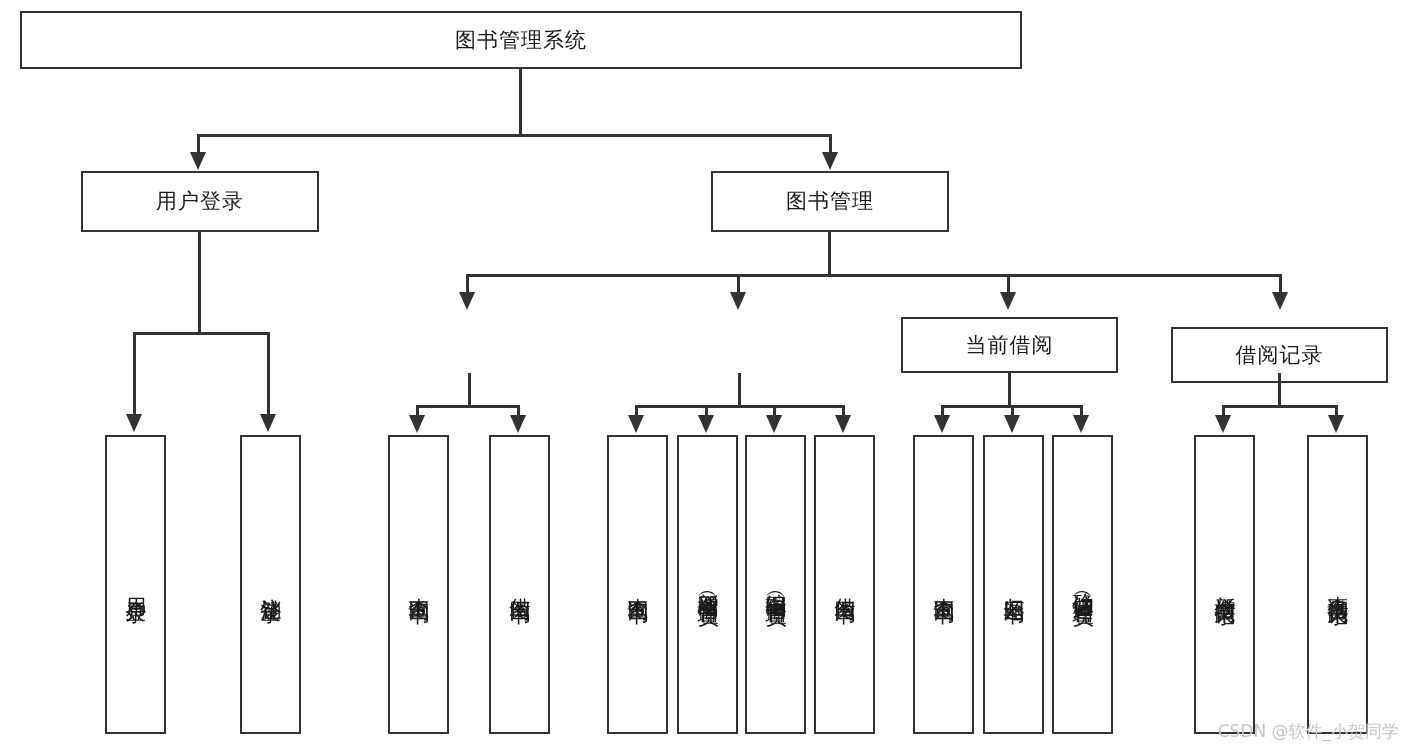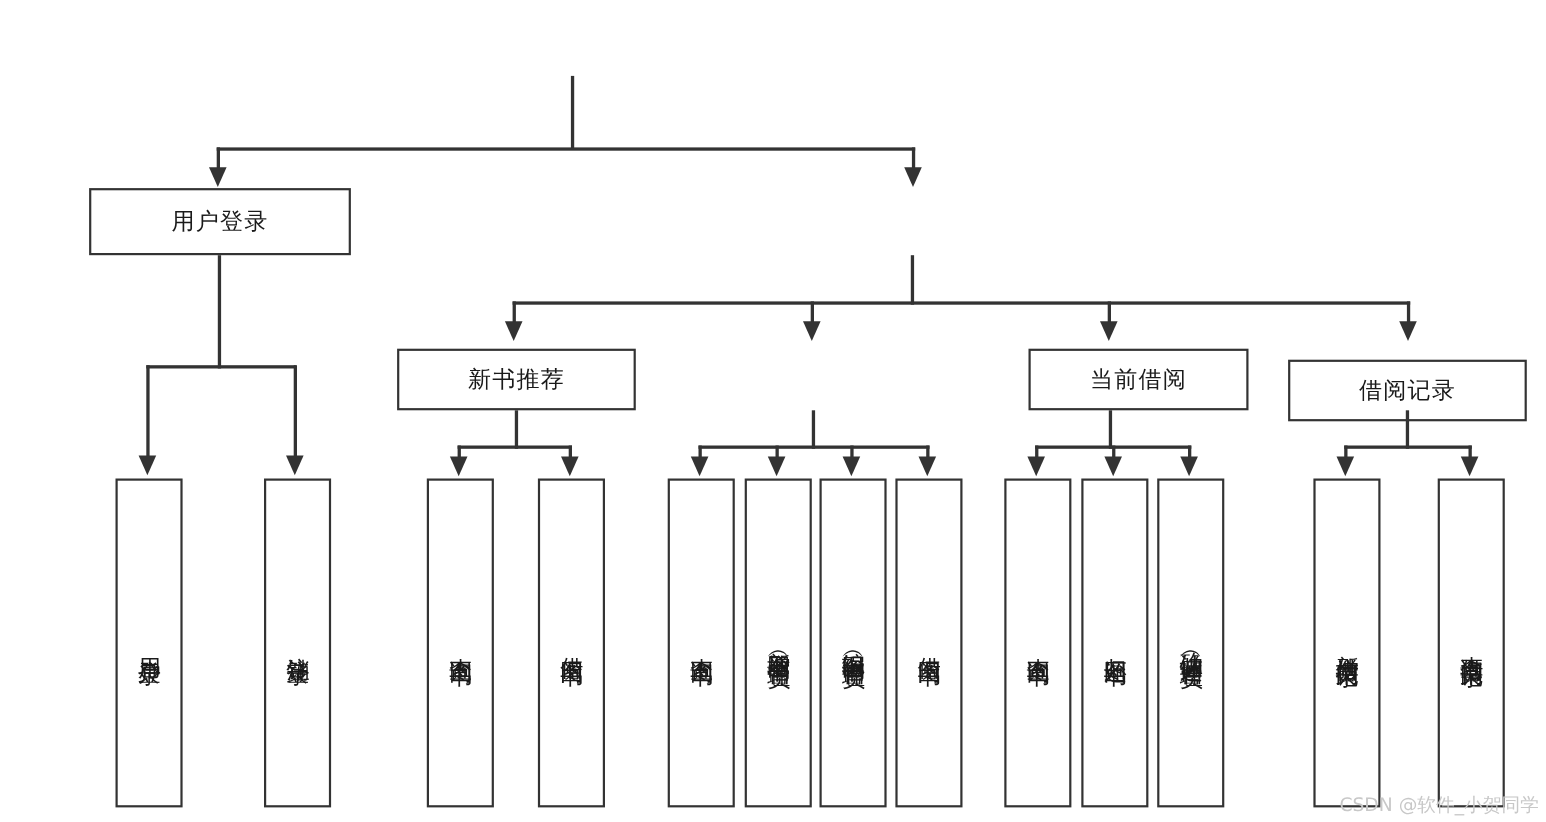--- a/index.html
+++ b/index.html
@@ -72,56 +72,59 @@
     white-space: nowrap;
     user-select: none;
     font-family: "DejaVu Sans", "Liberation Sans", sans-serif;
   }
 </style>
 </head>
 <body>
 
 <div id="canvas">
 
+  <div class="node h" style="left:20px; top:11px; width:1002px; height:58px;">
+    <span>图书管理系统</span>
+  </div>
 
   <div class="ln-v" style="left:519px; top:69px; width:3px; height:67px;"></div>
 
   <div class="ln-h" style="left:197px; top:134px; width:635px; height:3px;"></div>
 
   <div class="ln-v" style="left:197px; top:134px; height:22px;"></div>
   <div class="arrow" style="left:190px; top:152px;"></div>
   <div class="ln-v" style="left:829px; top:134px; height:22px;"></div>
   <div class="arrow" style="left:822px; top:152px;"></div>
 
   <div class="node h" style="left:81px; top:171px; width:238px; height:61px;">
     <span>用户登录</span>
+  </div>
+  <div class="node h" style="left:711px; top:171px; width:238px; height:61px;">
+    <span>图书管理</span>
   </div>
 
   <div class="ln-v" style="left:198px; top:232px; height:103px;"></div>
   <div class="ln-h" style="left:133px; top:332px; width:136px;"></div>
   <div class="ln-v" style="left:133px; top:332px; height:85px;"></div>
   <div class="arrow" style="left:126px; top:414px;"></div>
   <div class="ln-v" style="left:267px; top:332px; height:85px;"></div>
   <div class="arrow" style="left:260px; top:414px;"></div>
 
   <div class="ln-v" style="left:828px; top:232px; height:45px;"></div>
   <div class="ln-h" style="left:466px; top:274px; width:816px;"></div>
   <div class="ln-v" style="left:466px; top:274px; height:22px;"></div>
   <div class="arrow" style="left:459px; top:292px;"></div>
   <div class="ln-v" style="left:737px; top:274px; height:22px;"></div>
   <div class="arrow" style="left:730px; top:292px;"></div>
   <div class="ln-v" style="left:1007px; top:274px; height:22px;"></div>
   <div class="arrow" style="left:1000px; top:292px;"></div>
   <div class="ln-v" style="left:1279px; top:274px; height:22px;"></div>
   <div class="arrow" style="left:1272px; top:292px;"></div>
 
-  <div class="node h" style="left:361px; top:317px; width:217px; height:56px;">
-    <span>新书推荐</span>
-  </div>
-  <div class="node h" style="left:935px; top:317px; width:200px; height:56px;">
+  <div class="node h" style="left:901px; top:317px; width:217px; height:56px;">
     <span>当前借阅</span>
   </div>
   <div class="node h" style="left:1171px; top:317px; width:217px; height:56px;margin-top:10px;">
     <span>借阅记录</span>
   </div>
 
   <div class="ln-v" style="left:468px; top:373px; height:35px;"></div>
   <div class="ln-h" style="left:416px; top:405px; width:104px;"></div>
   <div class="ln-v" style="left:416px; top:405px; height:14px;"></div>
   <div class="arrow" style="left:409px; top:415px;"></div>

